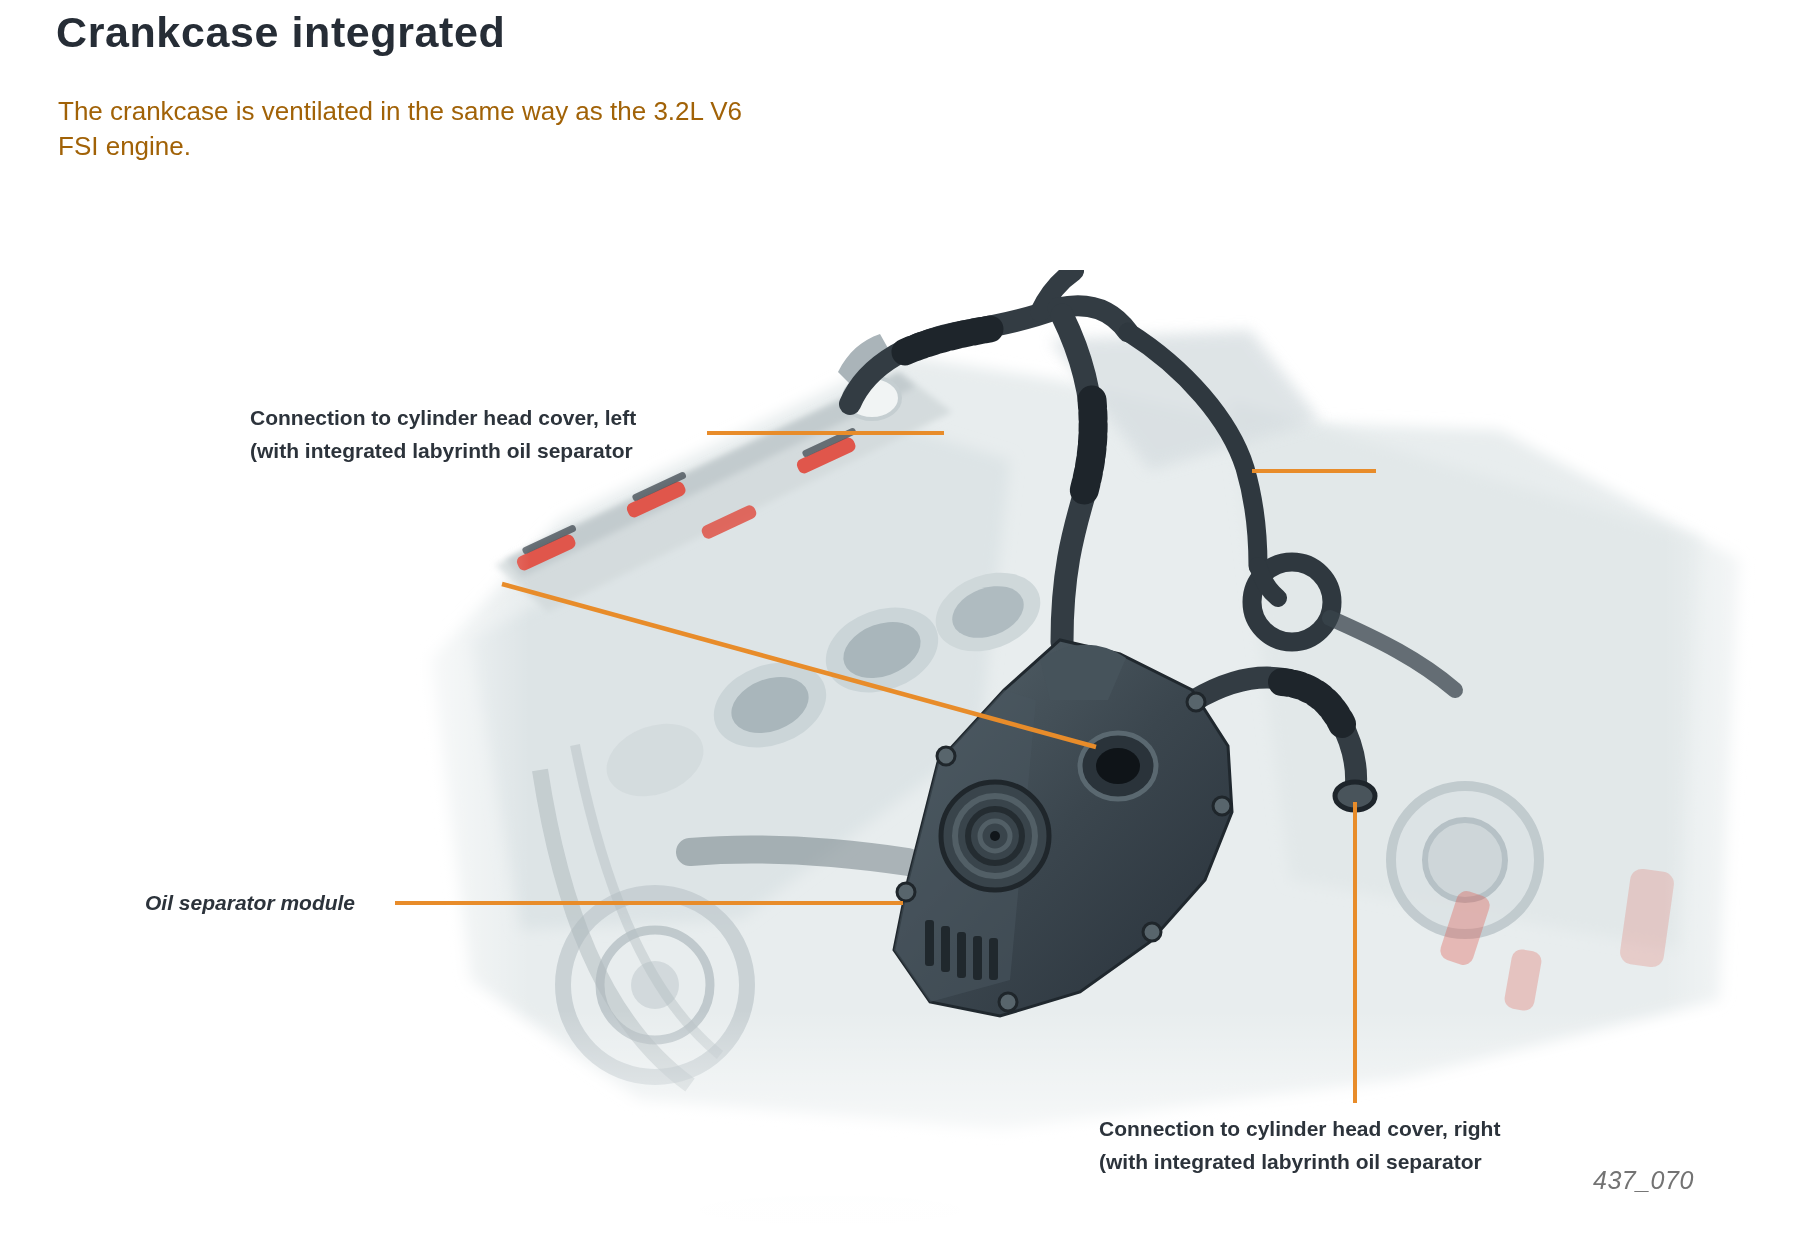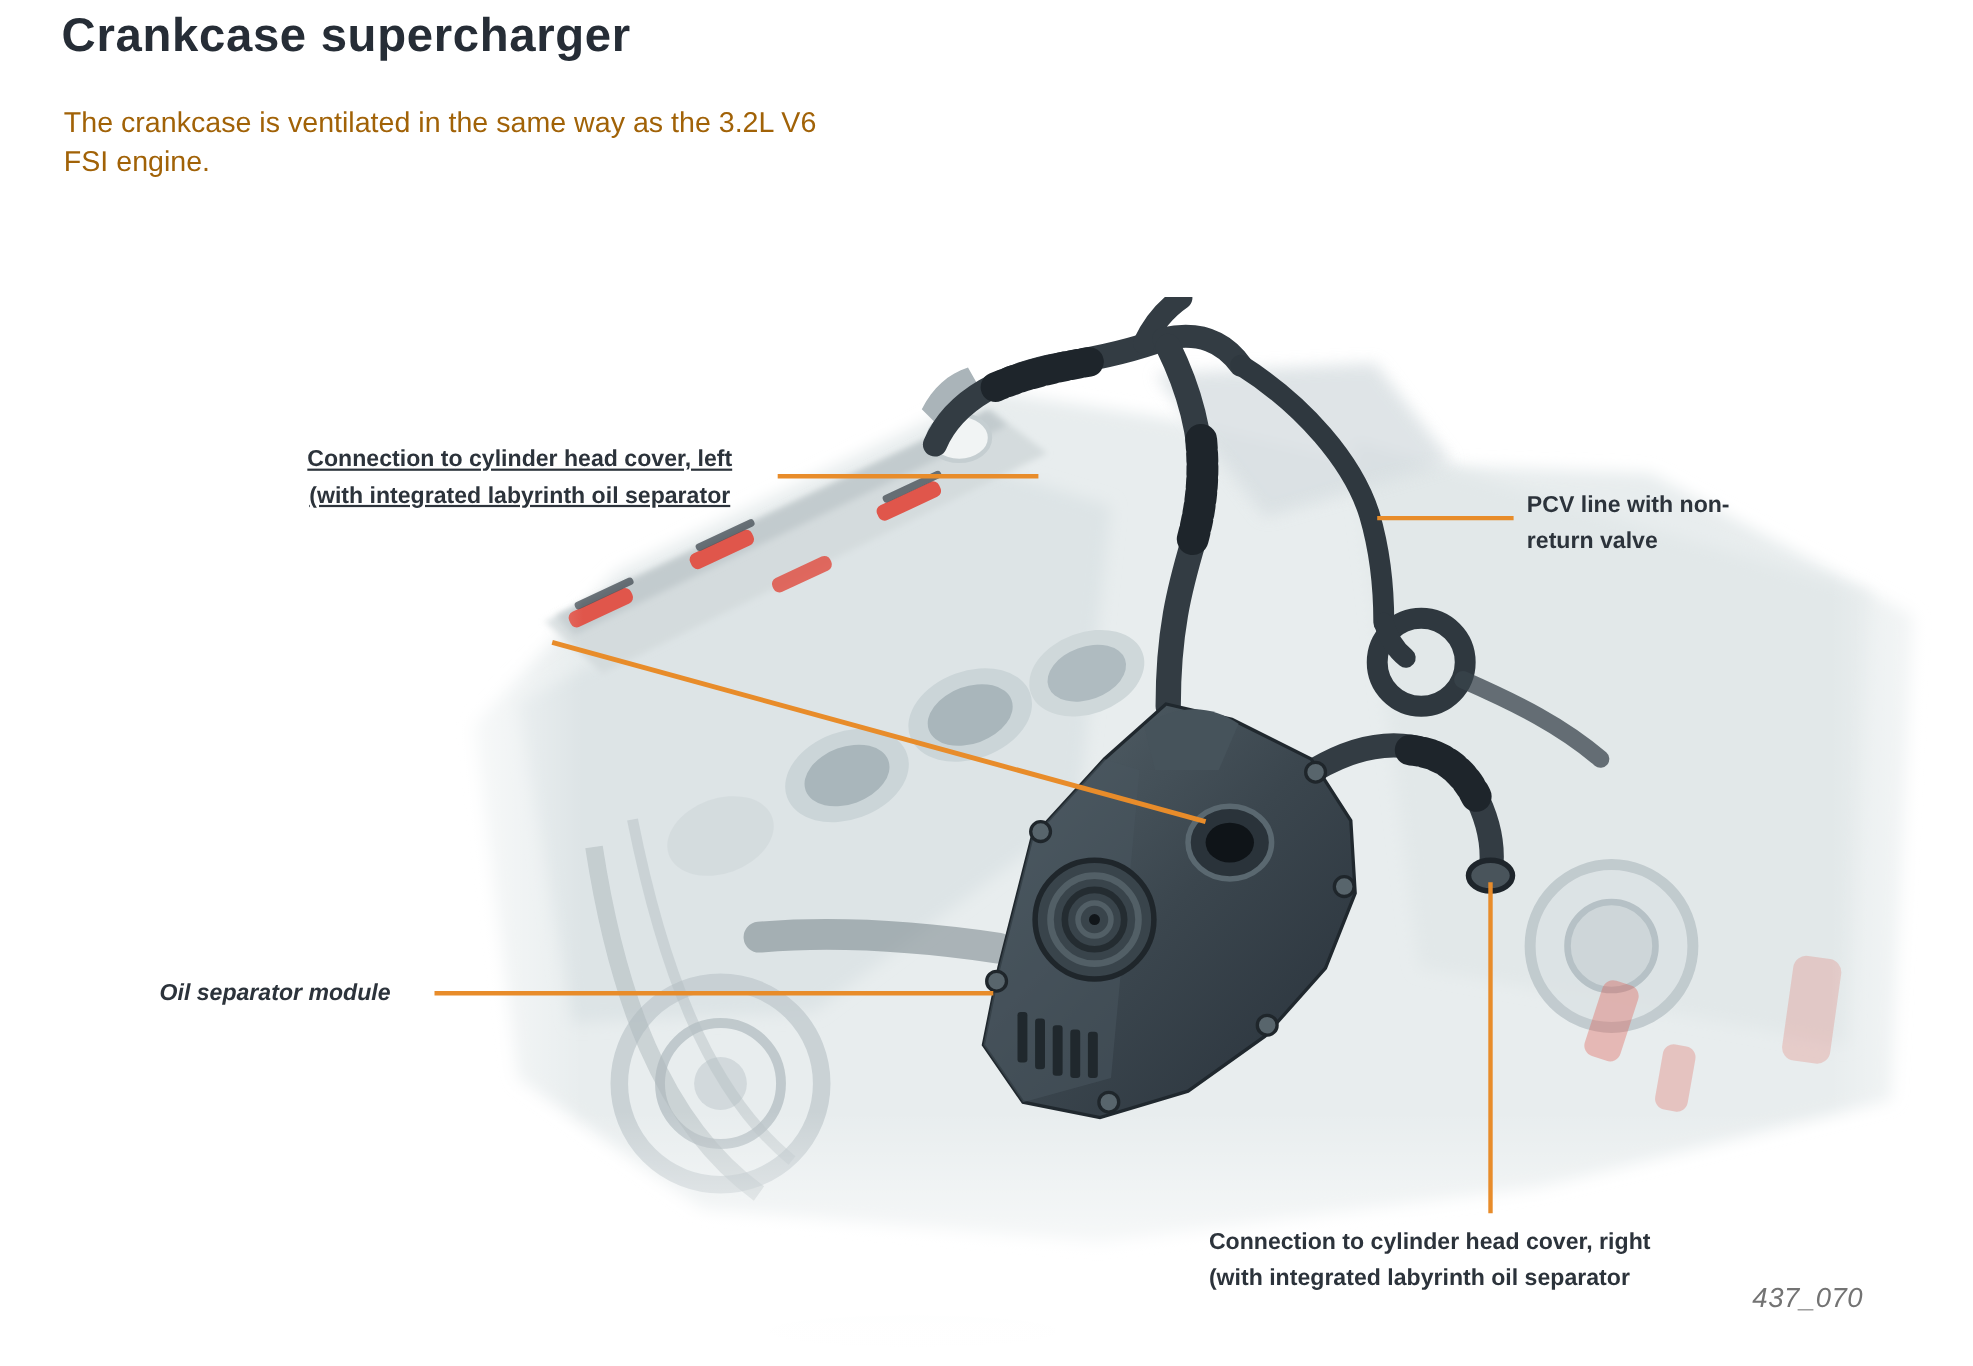--- a/index.html
+++ b/index.html
@@ -9,36 +9,36 @@
     background:#ffffff; font-family:"Liberation Sans","DejaVu Sans",sans-serif;
   }
   .title{
     position:absolute; left:56px; top:8px; margin:0;
     font-size:43px; font-weight:bold; letter-spacing:0.6px; color:#262D36;
   }
   .intro{ position:absolute; top:94px; font-size:26px; line-height:35px; color:#a16207; }
   .intro.left{ left:58px; width:700px; }
   .intro.right{ left:786px; width:640px; }
   .callout{ position:absolute; font-size:21px; font-weight:bold; line-height:33px; color:#2C333B; }
-  .callout.align-right{ text-align:center;text-decoration:underline; }
+  .callout.align-right{ text-align:left; }
   .figref{
     position:absolute; left:1593px; top:1166px;
     font-size:25px; font-style:italic; color:#737373; letter-spacing:0.5px;
   }
   svg{ display:block; }
   .engine-svg{ position:absolute; left:380px; top:270px; width:1414px; height:972px; }
   .leader-svg{ position:absolute; left:0; top:0; width:1794px; height:1242px; pointer-events:none; }
   .leader{ stroke:var(--accent); fill:none; }
 </style>
 </head>
 <body>
 
 <div class="page">
 
-  <h1 class="title">Crankcase supercharger</h1>
+  <h1 class="title">Crankcase integrated</h1>
 
   <div class="intro left">The crankcase is ventilated in the same way as the 3.2L V6 FSI engine.</div>
 
   <svg class="engine-svg" viewBox="380 270 1414 972" xmlns="http://www.w3.org/2000/svg" aria-hidden="true">
     <defs>
       <filter id="soft" x="-20%" y="-20%" width="140%" height="140%">
           <feGaussianBlur stdDeviation="7"></feGaussianBlur>
         </filter>
       <filter id="soft2" x="-20%" y="-20%" width="140%" height="140%">
           <feGaussianBlur stdDeviation="3"></feGaussianBlur>
@@ -192,24 +192,20 @@
     <line class="leader" x1="395" y1="903" x2="903" y2="903" stroke-width="4"></line>
     <line class="leader" x1="1355" y1="802" x2="1355" y2="1103" stroke-width="4"></line>
   </svg>
 
   <div class="callout align-right" style="left:250px; top:401px; width:445px;">
     <div>Connection to cylinder head cover, left</div>
     <div>(with integrated labyrinth oil separator</div>
   </div>
 
 
-  <div class="callout" style="left:1388px; top:442px; width:320px;">
-    <div>PCV line with non-</div>
-    <div>return valve</div>
-  </div>
 
   <div class="callout" style="left:145px; top:886px;font-style:italic;">
     <div>Oil separator module</div>
   </div>
 
   <div class="callout" style="left:1083px; top:1112px; width:540px;margin-left:16px;">
     <div>Connection to cylinder head cover, right</div>
     <div>(with integrated labyrinth oil separator</div>
   </div>
 

